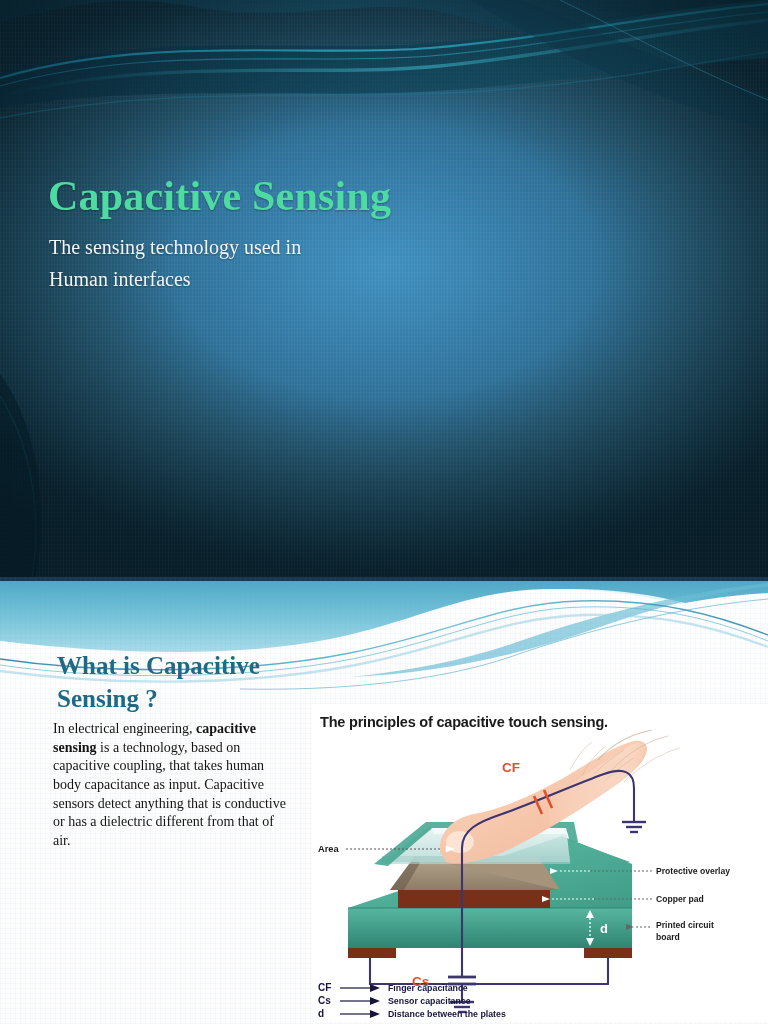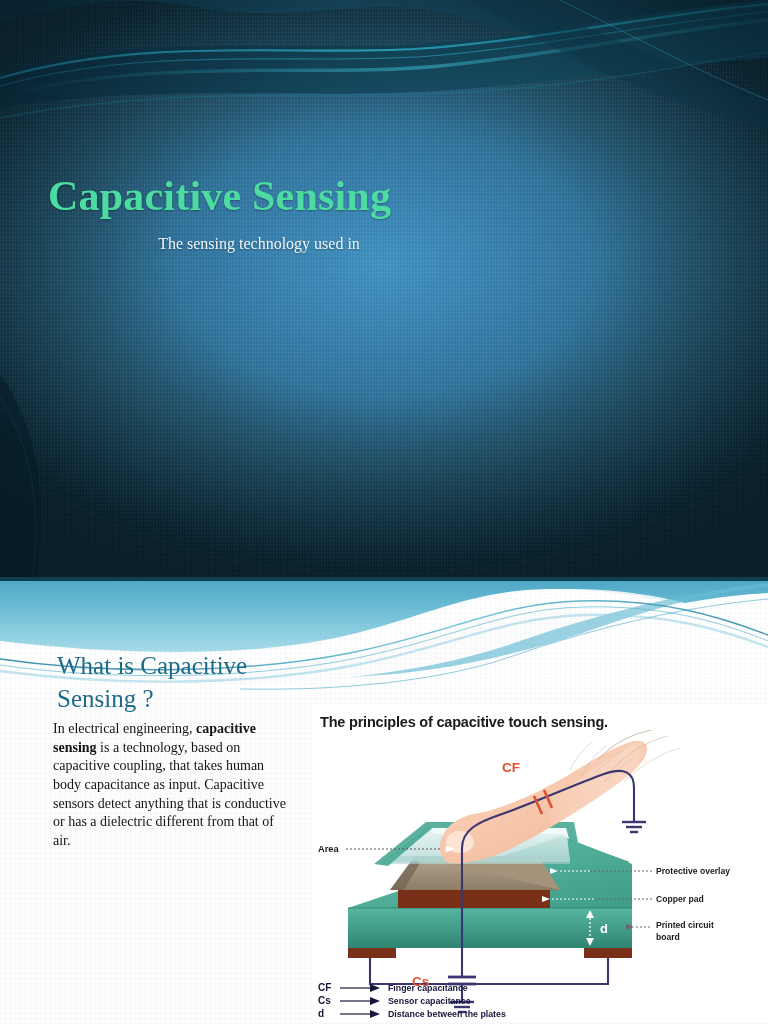--- a/index.html
+++ b/index.html
@@ -41,24 +41,23 @@
     position: absolute; left: 48px; top: 172px;
     font-size: 42px; font-weight: bold;
     color: #4edba1;
     letter-spacing: .2px;
     text-shadow: 0 1px 2px rgba(0,0,0,.30);
     white-space: nowrap;
   }
   .s1-sub {
     position: absolute; left: 49px; top: 231px;
     width: 420px;
-    font-size: 16px; line-height: 1.62;
+    font-size: 20px; line-height: 1.62;
     color: #f2f7fa;
     text-shadow: 0 1px 2px rgba(0,0,0,.32);
-    text-align: center;
   }
 
   
   .slide2 {
     position: absolute; left: 0; top: 577px;
     width: 768px; height: 447px;
     overflow: hidden;
     background: #fdfdfd;
   }
   .s2-header { position: absolute; left: 0; top: 0; width: 768px; height: 118px; }
@@ -68,21 +67,21 @@
       repeating-linear-gradient(90deg, rgba(120,150,170,.055) 0 1px, rgba(255,255,255,0) 1px 5px),
       repeating-linear-gradient(0deg, rgba(120,150,170,.045) 0 1px, rgba(255,255,255,0) 1px 5px);
     pointer-events: none;
   }
 
   .s2-heading {
     position: absolute; left: 57px; top: 72px;
     width: 250px;
     font-size: 25px; line-height: 1.33;
     color: #1d6a86;
-    font-weight: normal;
+    font-weight: bold;
   }
   .s2-body {
     position: absolute; left: 53px; top: 143px;
     width: 240px;
     font-size: 14px; line-height: 1.335;
     color: #141414;
   }
   .s2-body b { font-weight: bold; }
 
   
@@ -167,20 +166,21 @@
     <svg class="s1-corner" viewBox="0 0 230 247" preserveAspectRatio="none">
       <path d="M0,44 C40,100 48,180 36,247 L0,247 Z" fill="#07222f" opacity="0.72"></path>
       <path d="M0,66 C32,116 42,186 32,247" fill="none" stroke="#15536b" stroke-width="1.2" opacity="0.55"></path>
     </svg>
 
     <div class="vignette"></div>
 
     <h1 class="s1-title">Capacitive Sensing</h1>
     <div class="s1-sub">
       <div>The sensing technology used in</div>
+      <div>Human interfaces</div>
     </div>
   </section>
 
   <section class="slide2">
 
     <svg class="s2-header" viewBox="0 0 768 118" preserveAspectRatio="none">
       <defs>
         <linearGradient id="h1" x1="0" y1="0" x2="0" y2="1">
           <stop offset="0" stop-color="#4ea8c6"></stop>
           <stop offset="0.5" stop-color="#76c4da"></stop>

